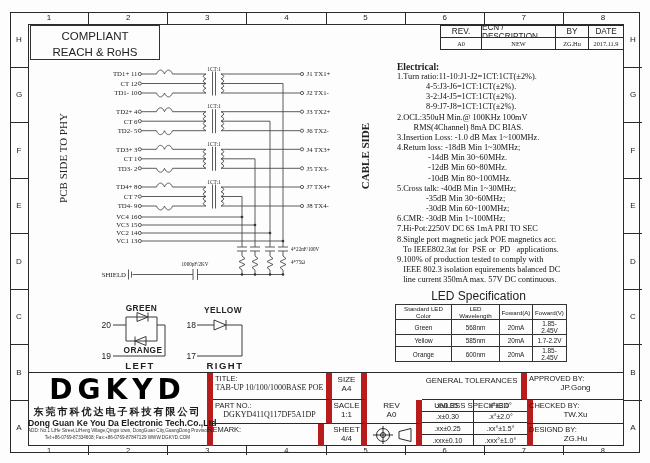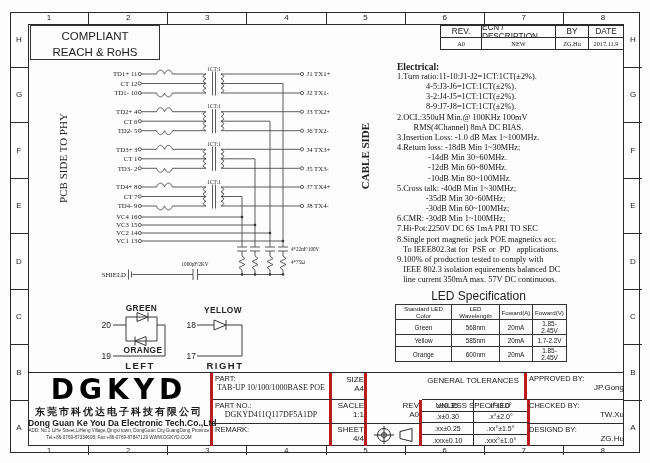--- a/index.html
+++ b/index.html
@@ -73,30 +73,30 @@
   .leddraw path, .leddraw polygon, .leddraw polyline { stroke:#3a3a3a; stroke-width:1; fill:none; }
   .leddraw text { font-family:"Liberation Sans",sans-serif; fill:#222; }
   .leddraw .pinnum { font-size:8.5px; text-anchor:end; }
   .leddraw .ledlbl { font-size:8.3px; font-weight:bold; text-anchor:middle; letter-spacing:.4px; }
   .leddraw .cap { font-size:9.5px; font-weight:bold; text-anchor:middle; letter-spacing:1.5px; }
 
   
   .tb { position:absolute; left:28px; top:372px; width:596px; height:74px;
         border-top:1px solid #2a2a2a; box-sizing:border-box; }
   .tb .cell { position:absolute; box-sizing:border-box; }
-  .br { border-right:3px solid #b91c1c; } .bb { border-bottom:1px solid #2a2a2a; }
+  .br { border-right:6px solid #b91c1c; } .bb { border-bottom:1px solid #2a2a2a; }
   .tb-company { left:0; top:0; width:185px; height:73px; text-align:center; }
   .logo { font-family:"DejaVu Sans",sans-serif; font-weight:bold; font-size:28px;
           letter-spacing:5px; line-height:32px; margin-top:1px; color:#000; }
   .cn { font-size:10px; font-weight:bold; letter-spacing:2px; line-height:12px; white-space:nowrap; }
   .en { font-size:8.6px; font-weight:bold; line-height:10px; white-space:nowrap; }
   .addr, .tel { font-size:4.6px; line-height:6.5px; color:#333; white-space:nowrap; }
   .lbl { font-size:7.5px; padding:1px 0 0 2px; text-align:left; }
   .val-serif { font-family:"Liberation Serif",serif; font-size:8px; text-align:center; }
-  .val-sans { font-size:8px; text-align:right; }
+  .val-sans { font-size:8px; text-align:center; }
   .tol-hdr { font-size:7.8px; text-align:center; line-height:10.5px; padding-top:3px; }
   .tol-grid { position:absolute; left:394px; top:27px; width:105px; height:46px;
               display:grid; grid-template-columns:52px 53px;
               grid-template-rows:11.5px 11.5px 11.5px 11.5px; }
   .tol-grid div { display:flex; align-items:center; justify-content:center; font-size:7px;
               border-bottom:1px solid #2a2a2a; }
   .tol-grid div:nth-child(odd) { border-right:1px solid #2a2a2a; }
   .tol-grid div:nth-child(7), .tol-grid div:nth-child(8) { border-bottom:none; }
   .proj { display:flex; align-items:center; justify-content:center; height:100%; }
 </style>
@@ -359,28 +359,28 @@
 
     <div class="cell br tb-company">
       <div class="logo">DGKYD</div>
       <div class="cn">东莞市科优达电子科技有限公司</div>
       <div class="en">Dong Guan Ke You Da Electronic Tech.Co.,Ltd</div>
       <div class="addr">ADD: No.1 LiHe Street,LiHeng Village,Qingxi town, DongGuan City,GuangDong Province</div>
       <div class="tel">Tel:+86-0769-87334608; Fax:+86-0769-87847129  WWW.DGKYD.COM</div>
     </div>
 
     <div class="cell br bb" style="left:185px; top:0; width:119px; height:27px;">
-      <div class="lbl">PART:</div>
+      <div class="lbl">TITLE:</div>
       <div class="val-serif">TAB-UP 10/100/1000BASE POE</div>
     </div>
     <div class="cell br bb" style="left:185px; top:27px; width:119px; height:24px;">
       <div class="lbl">PART NO.:</div>
       <div class="val-serif">DGKYD411Q117DF5A1DP</div>
     </div>
-    <div class="cell br" style="left:185px; top:51px; width:119px; height:22px;">
+    <div class="cell br" style="left:177px; top:51px; width:119px; height:22px;">
       <div class="lbl">REMARK:</div>
     </div>
 
     <div class="cell br bb" style="left:304px; top:0; width:35px; height:27px;">
       <div class="val-sans" style="padding-top:2px;">SIZE</div>
       <div class="val-sans">A4</div>
     </div>
     <div class="cell br bb" style="left:304px; top:27px; width:35px; height:24px;">
       <div class="val-sans" style="padding-top:1px;">SACLE</div>
       <div class="val-sans">1:1</div>

